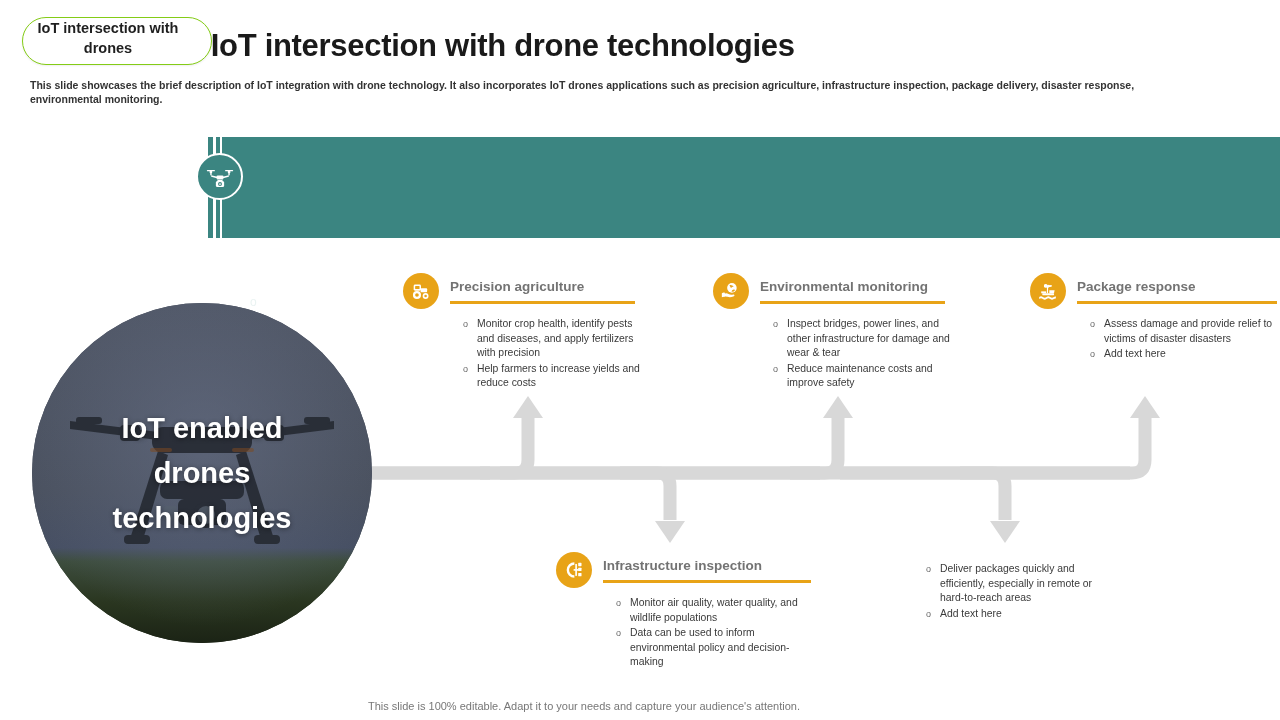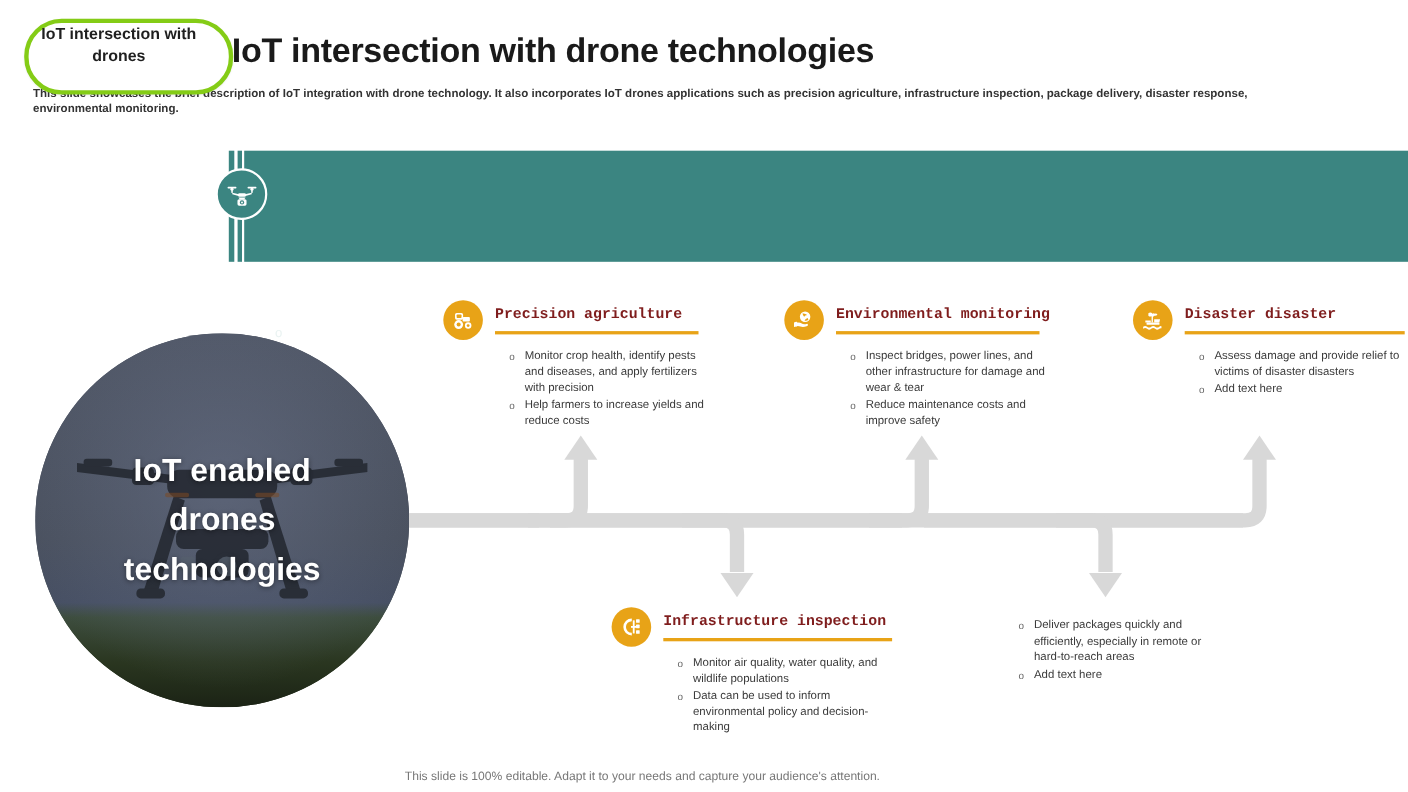--- a/index.html
+++ b/index.html
@@ -25,22 +25,22 @@
   
   .banner-row { position: absolute; left: 0; top: 137px; width: 1280px; height: 101px; }
   .banner-teal {
     position: absolute; left: 222px; top: 0; width: 1058px; height: 101px;
     background: #3b8581;
   }
   .bar-a { position: absolute; left: 208px; top: 0; width: 5px; height: 101px; background:#3b8581; }
   .bar-b { position: absolute; left: 216px; top: 0; width: 4px; height: 101px; background:#3b8581; }
 
   .pill {
-    position: absolute; left: 22px; top: 17px; width: 190px; height: 69px;
-    border: 4px solid #84cc16; border-radius: 34px; background:#fff;
+    position: absolute; left: 22px; top: 17px; width: 190px; height: 48px;
+    border: 1px solid #84cc16; border-radius: 34px; background:#fff;
     display:flex; justify-content:center; text-align:center;
     box-shadow: 0 1px 2px rgba(0,0,0,0.07);
   }
   .pill-label { font-size: 14.5px; font-weight: bold; color:#1f1f1f; line-height: 20px; padding: 0 28px 0 10px;}
   .pill-icon {
     position:absolute; left: 196px; top: 153px; width: 47px; height: 47px;
     border-radius: 50%; background:#3b8581; border:2px solid #fff;
     display:flex; align-items:center; justify-content:center; z-index: 4;
   }
 
@@ -71,23 +71,22 @@
   .connectors { position:absolute; left:0; top:0; width:1280px; height:720px; pointer-events:none; }
 
   
   .card { position:absolute; }
   .card-head { position:relative; height: 34px; }
   .card-icon {
     position:absolute; left:0; top:0; width:36px; height:36px; border-radius:50%;
     background:#e8a317; display:flex; align-items:center; justify-content:center;
   }
   .card-title {
-    position:absolute; left:47px; top:6px; font-size:13.5px; font-weight:bold; color:#7f1d1d;
+    position:absolute; left:47px; top:6px; font-size:13.5px; font-weight:bold; color:#737373;
     white-space: nowrap;
-    font-family: Liberation Mono, monospace;
   }
   .card-rule {
     position:absolute; left:47px; top:28px; height:2.5px; background:#e8a317;
   }
   .card-list { margin-top: 10px; padding-left: 60px; }
   .card-li { display:flex; align-items:flex-start; margin-bottom: 1px; }
   .card-li .bullet { width:14px; flex:0 0 14px; font-size:9px; color:#666; line-height:14.5px; }
   .card-li .txt { font-size:10.4px; line-height:14.5px; color:#3a3a3a; }
 
   
@@ -288,21 +287,21 @@
       <div class="card-icon">
         <svg width="22" height="22" viewBox="0 0 24 24" fill="#ffffff" aria-hidden="true">
           <path d="M7.6 5.2 q2.2 -1.6 4.2 0.4 q1.1 -0.8 2.2 0.1 q1.6 -0.9 2.6 0.9 q-1.2 1.3 -3 1 q-1.1 1.4 -2.7 0.5 q-1.9 1 -3.3 -0.5 Z"></path>
           <rect x="10.8" y="7" width="1.3" height="7.4"></rect>
           <path d="M4.6 12.4 h5.4 v2.1 h-5.4 Z"></path>
           <path d="M13.4 11.2 h5.8 l-0.7 3.3 h-5.1 Z"></path>
           <rect x="5.8" y="14.4" width="12.8" height="2.1" rx="0.5"></rect>
           <path d="M2.4 18.6 q2 -1.7 4 0 q2 1.7 4 0 q2 -1.7 4 0 q2 1.7 4 0 q1.2 -1 2.2 -0.5 l0 2.1 q-1 -0.4 -2.2 0.5 q-2 1.7 -4 0 q-2 -1.7 -4 0 q-2 1.7 -4 0 q-2 -1.7 -4 0 Z"></path>
         </svg>
       </div>
-      <div class="card-title">Disaster disaster</div>
+      <div class="card-title">Package response</div>
       <div class="card-rule" style="width:200px;"></div>
     </div>
     <div class="card-list">
       <div class="card-li">
         <span class="bullet">o</span>
         <span class="txt">Assess damage and provide relief to victims of disaster disasters</span>
       </div>
       <div class="card-li">
         <span class="bullet">o</span>
         <span class="txt">Add text here</span>

